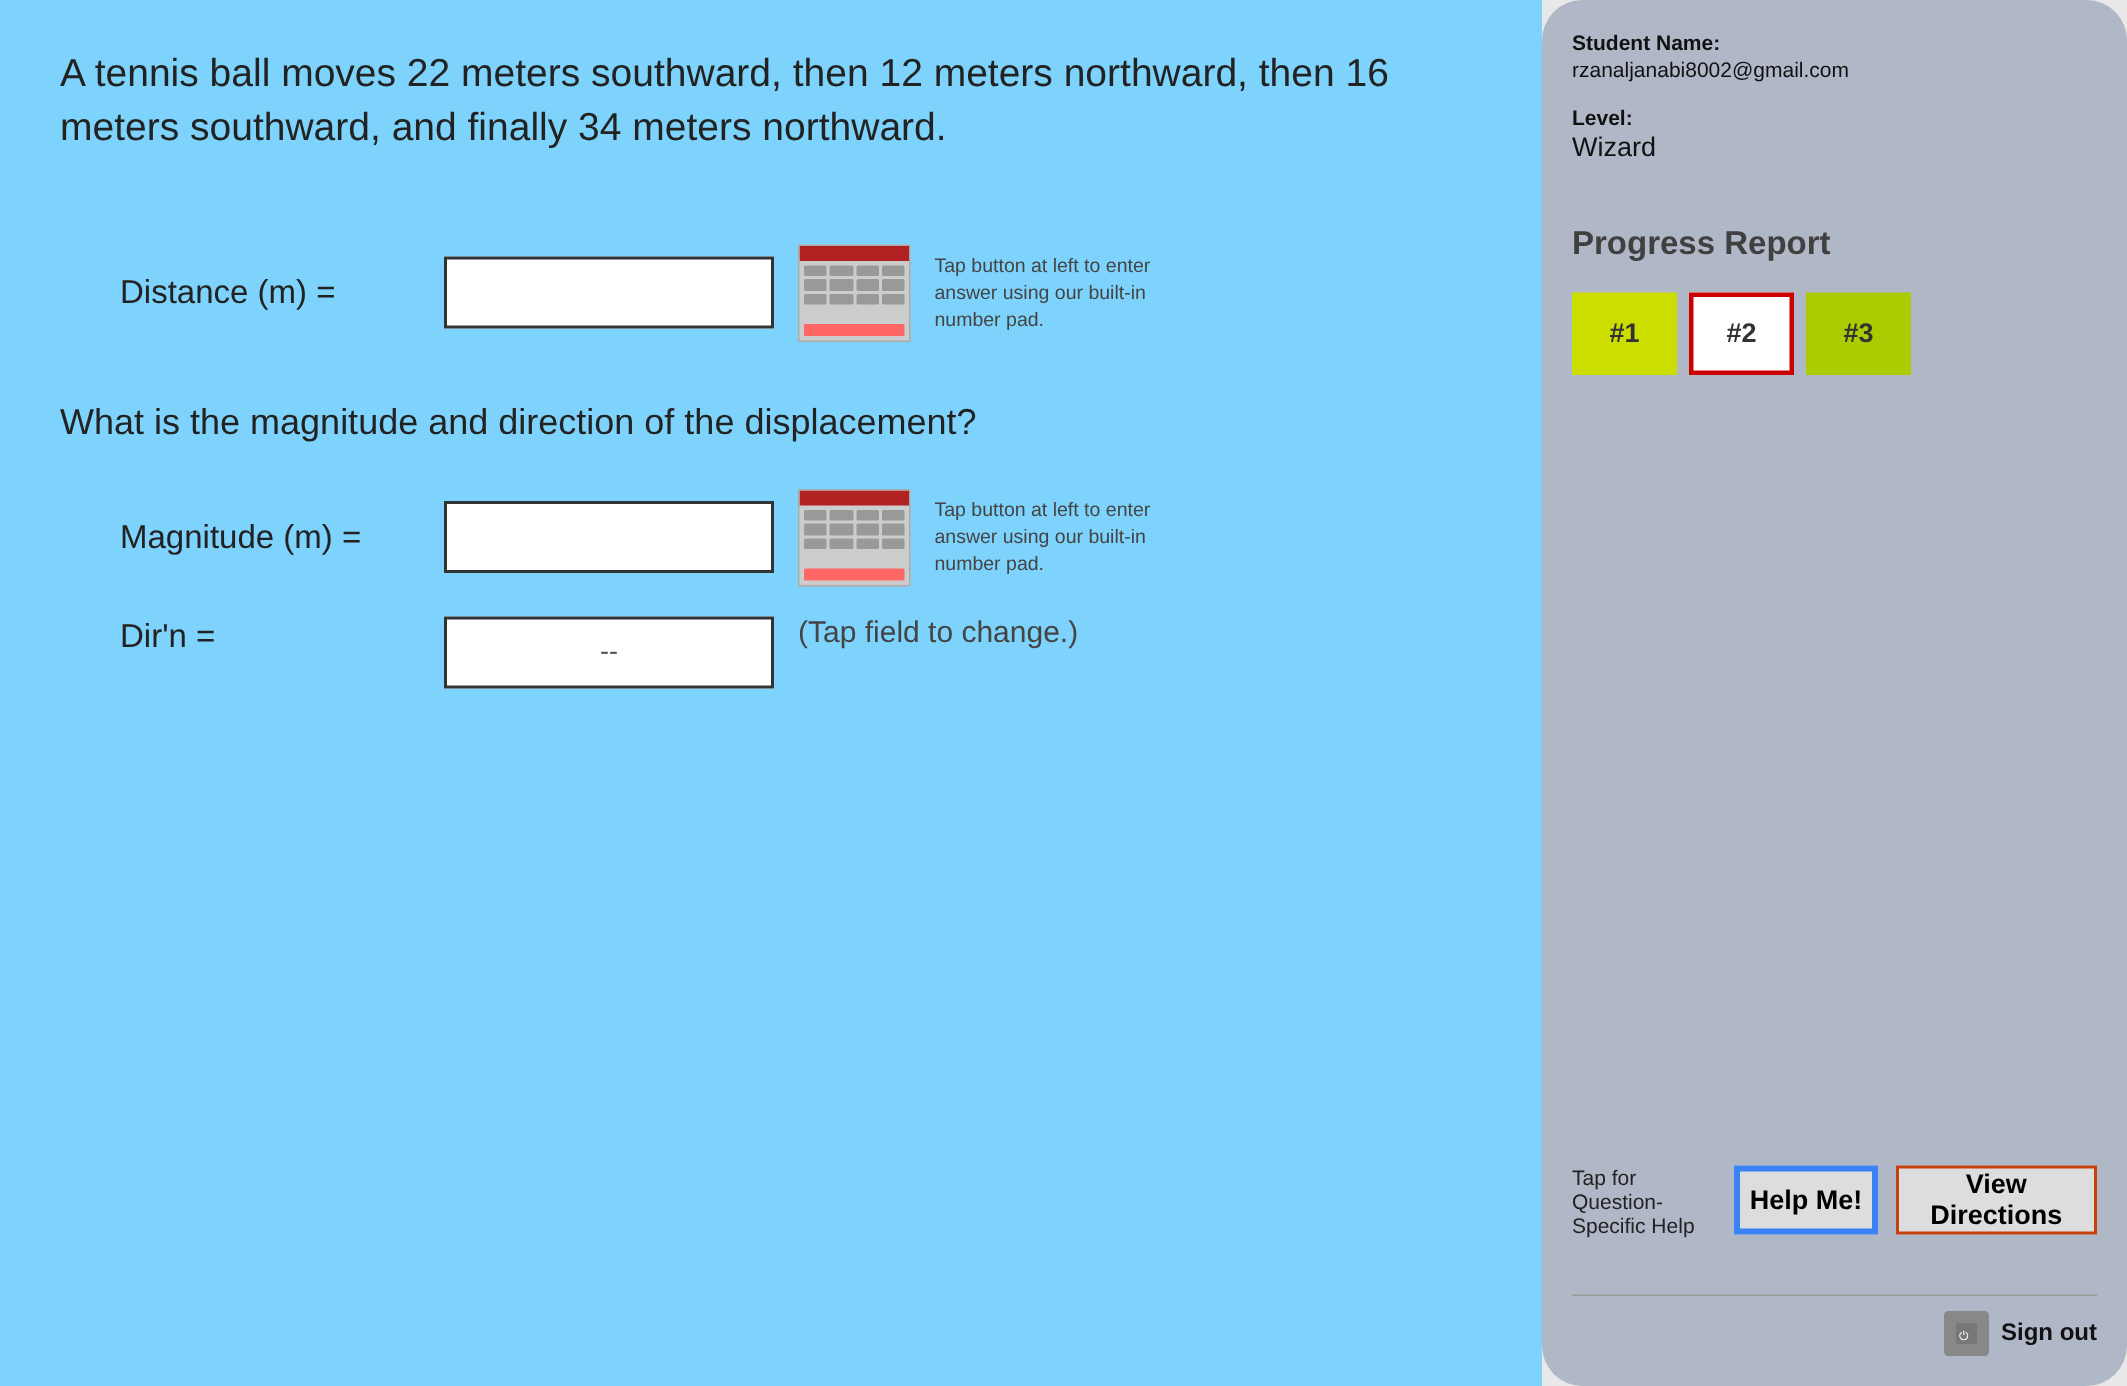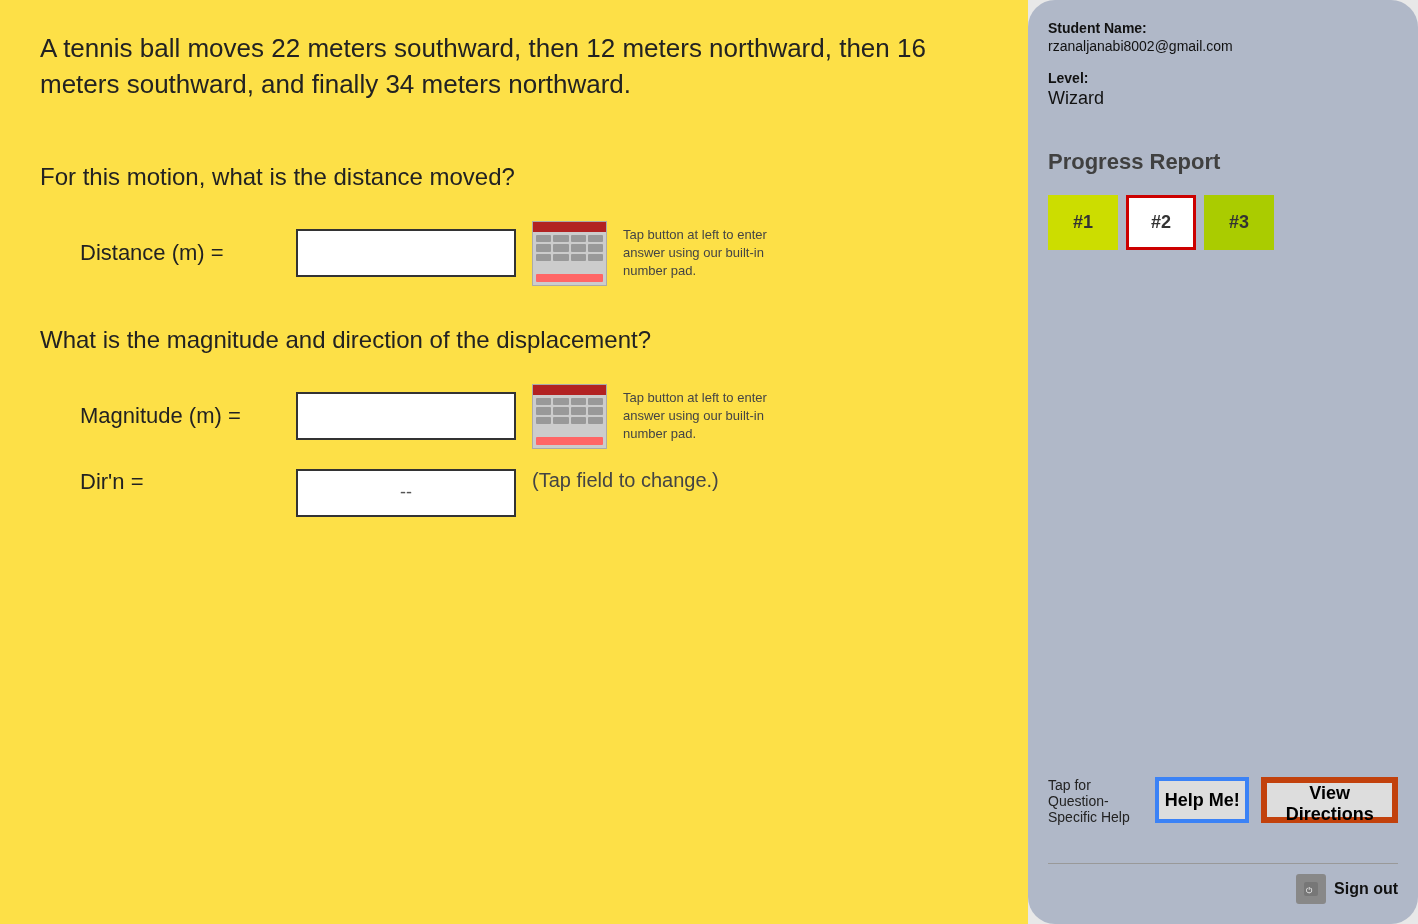--- a/index.html
+++ b/index.html
@@ -8,21 +8,21 @@
       background: #e8e8e8;
       width: 1418px;
       height: 924px;
       overflow: hidden;
       display: flex;
     }
 
     
     .main-content {
       flex: 1;
-      background: #fde047;
+      background: #7dd3fc;
       padding: 30px 40px;
       position: relative;
     }
 
     .problem-text {
       font-size: 26px;
       font-weight: normal;
       line-height: 1.4;
       color: #222;
       margin-bottom: 60px;
@@ -183,21 +183,21 @@
       background: #ddd;
       font-size: 18px;
       font-weight: bold;
       cursor: pointer;
       margin-bottom: 20px;
     }
 
     .view-directions-btn {
       width: 260px;
       height: 46px;
-      border: 6px solid #c2410c;
+      border: 2px solid #c2410c;
       background: #ddd;
       font-size: 18px;
       font-weight: bold;
       cursor: pointer;
       margin-bottom: 20px;
     }
 
     .sign-out-icon {
       width: 30px;
       height: 30px;
@@ -265,21 +265,20 @@
     }
 
   </style>
 </head>
 <body>
 
 <div class="main-content">
   <p class="problem-text">A tennis ball moves 22 meters southward, then 12 meters northward, then 16 meters southward, and finally 34 meters northward.</p>
 
   <div class="question-block">
-    <div class="question-label">For this motion, what is the distance moved?</div>
     <div class="input-row">
       <span class="input-label">Distance (m) =</span>
       <input class="answer-input" type="text" value="" style="">
       <div class="numpad-preview">
         <div class="numpad-preview-header"></div>
         <div class="numpad-preview-grid">
           <div class="numpad-preview-cell"></div>
           <div class="numpad-preview-cell"></div>
           <div class="numpad-preview-cell"></div>
           <div class="numpad-preview-cell"></div>

